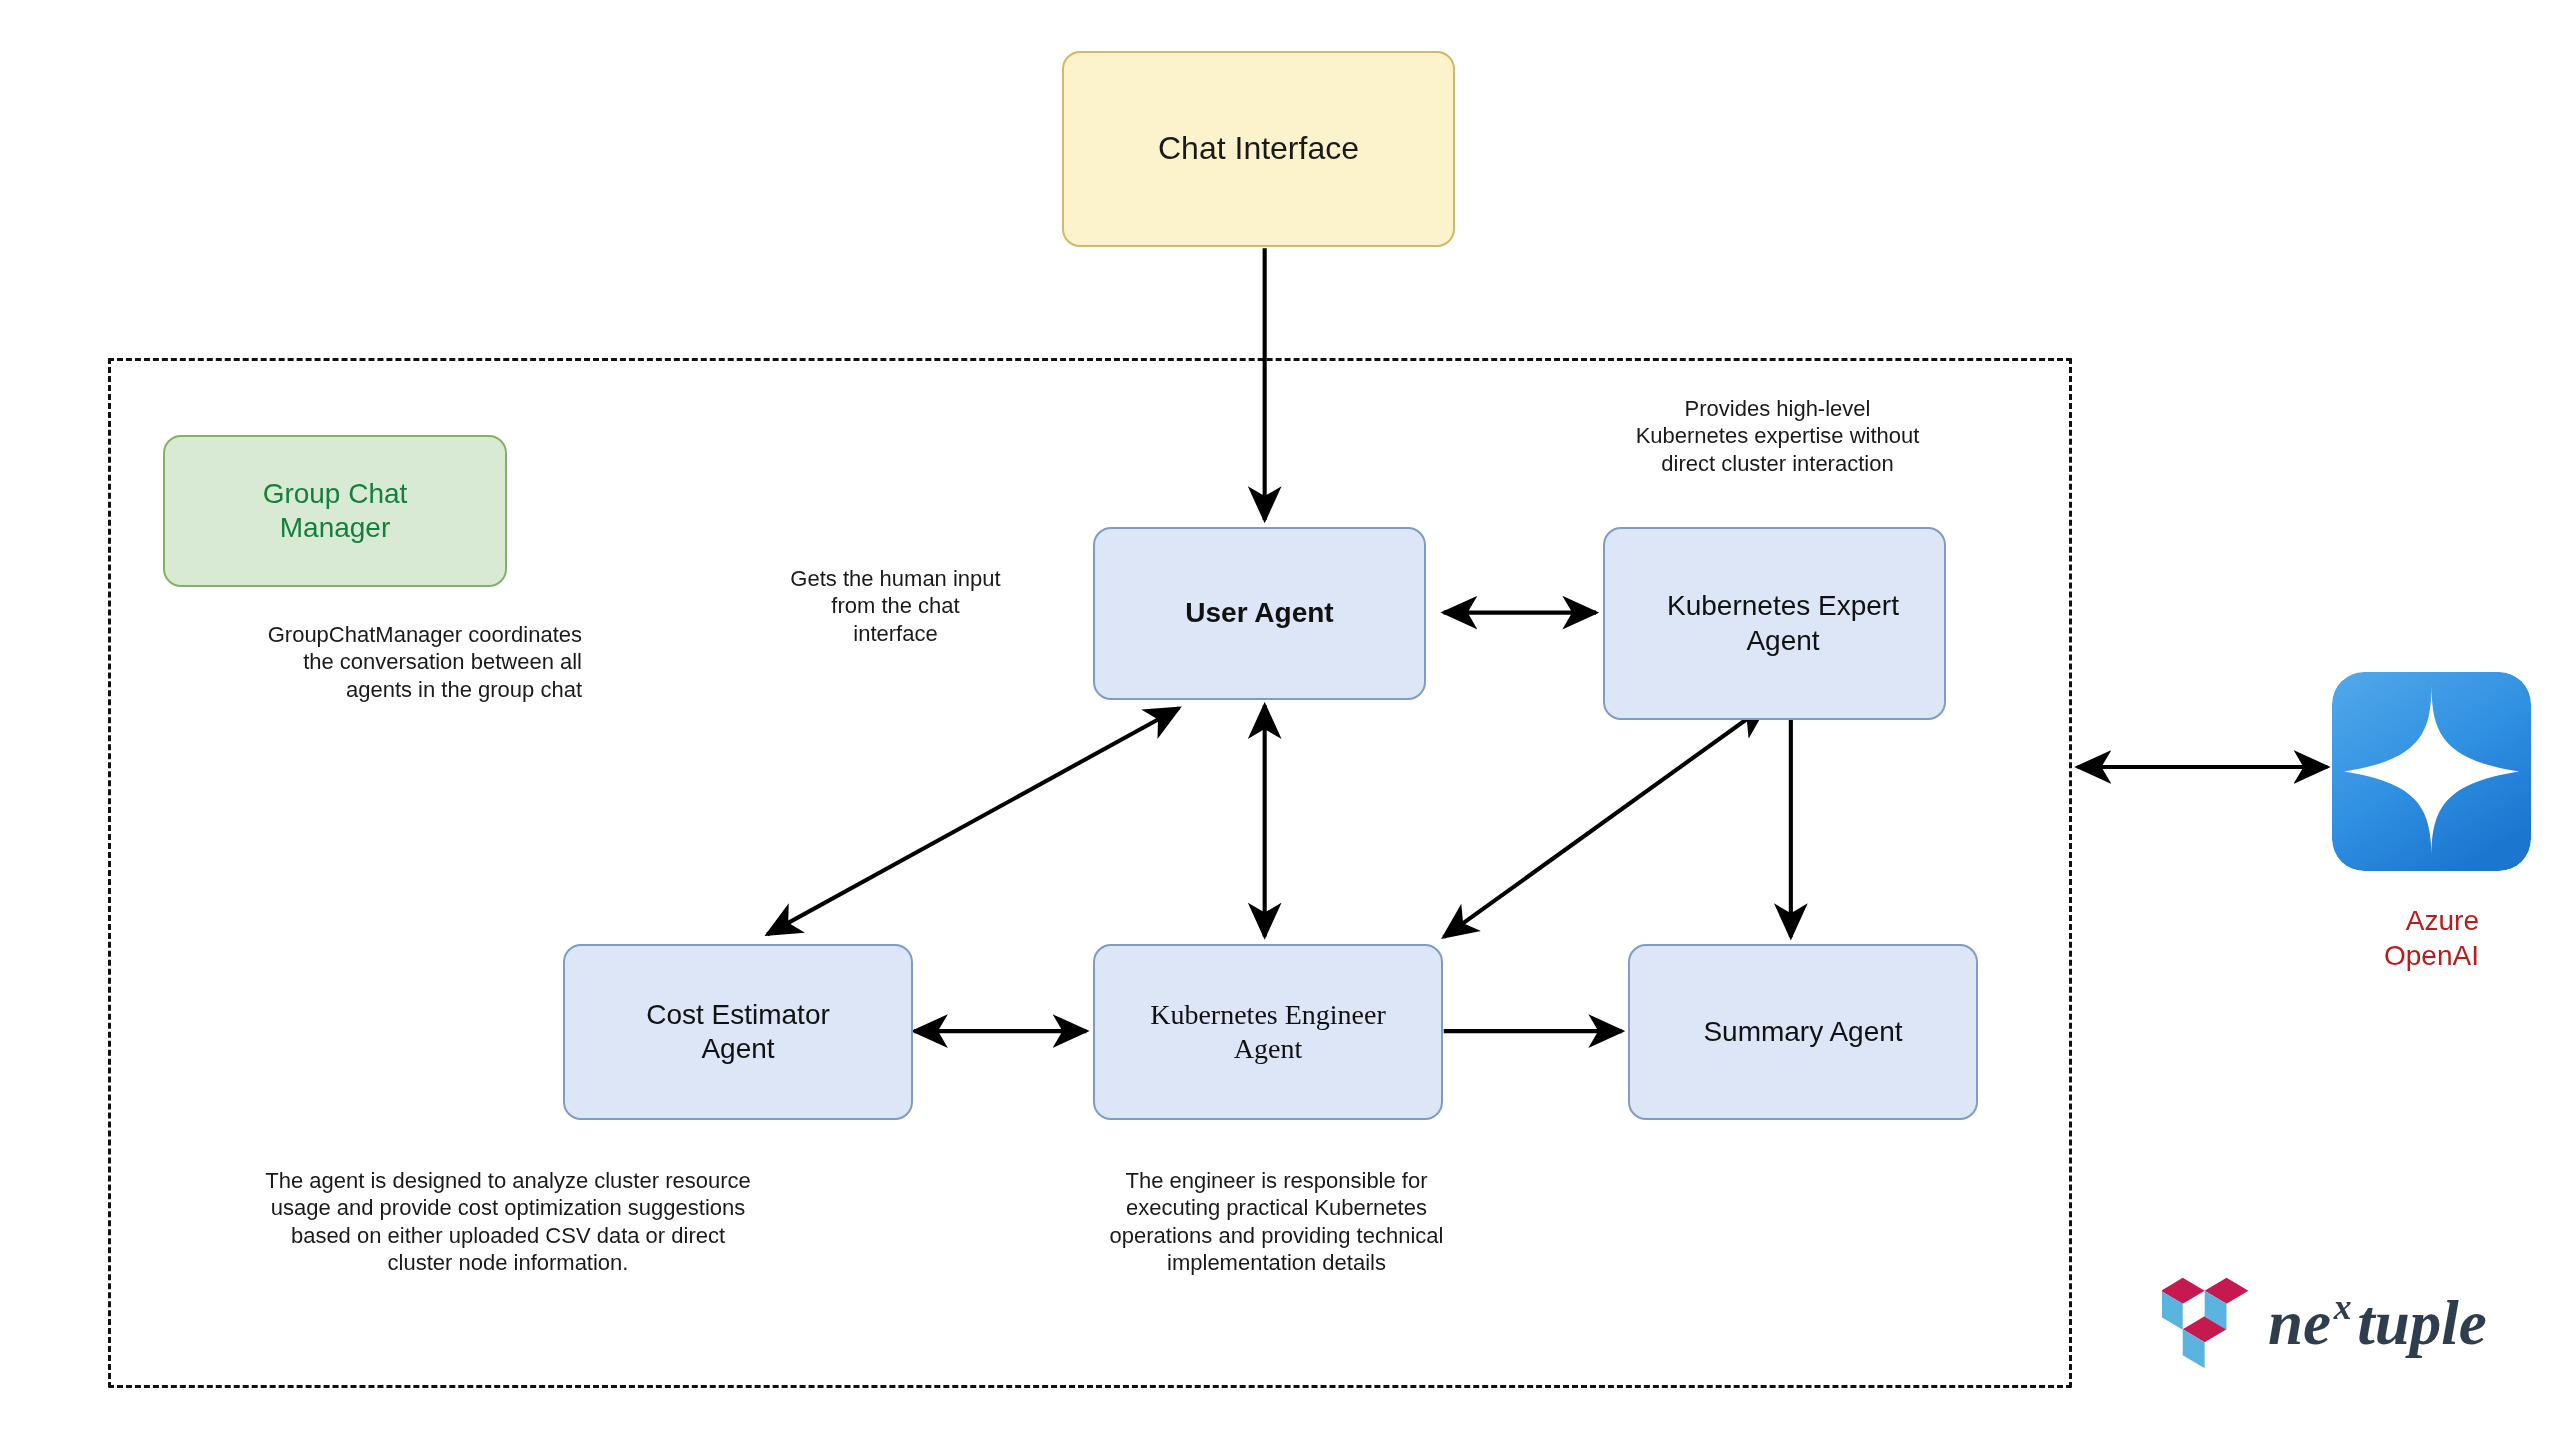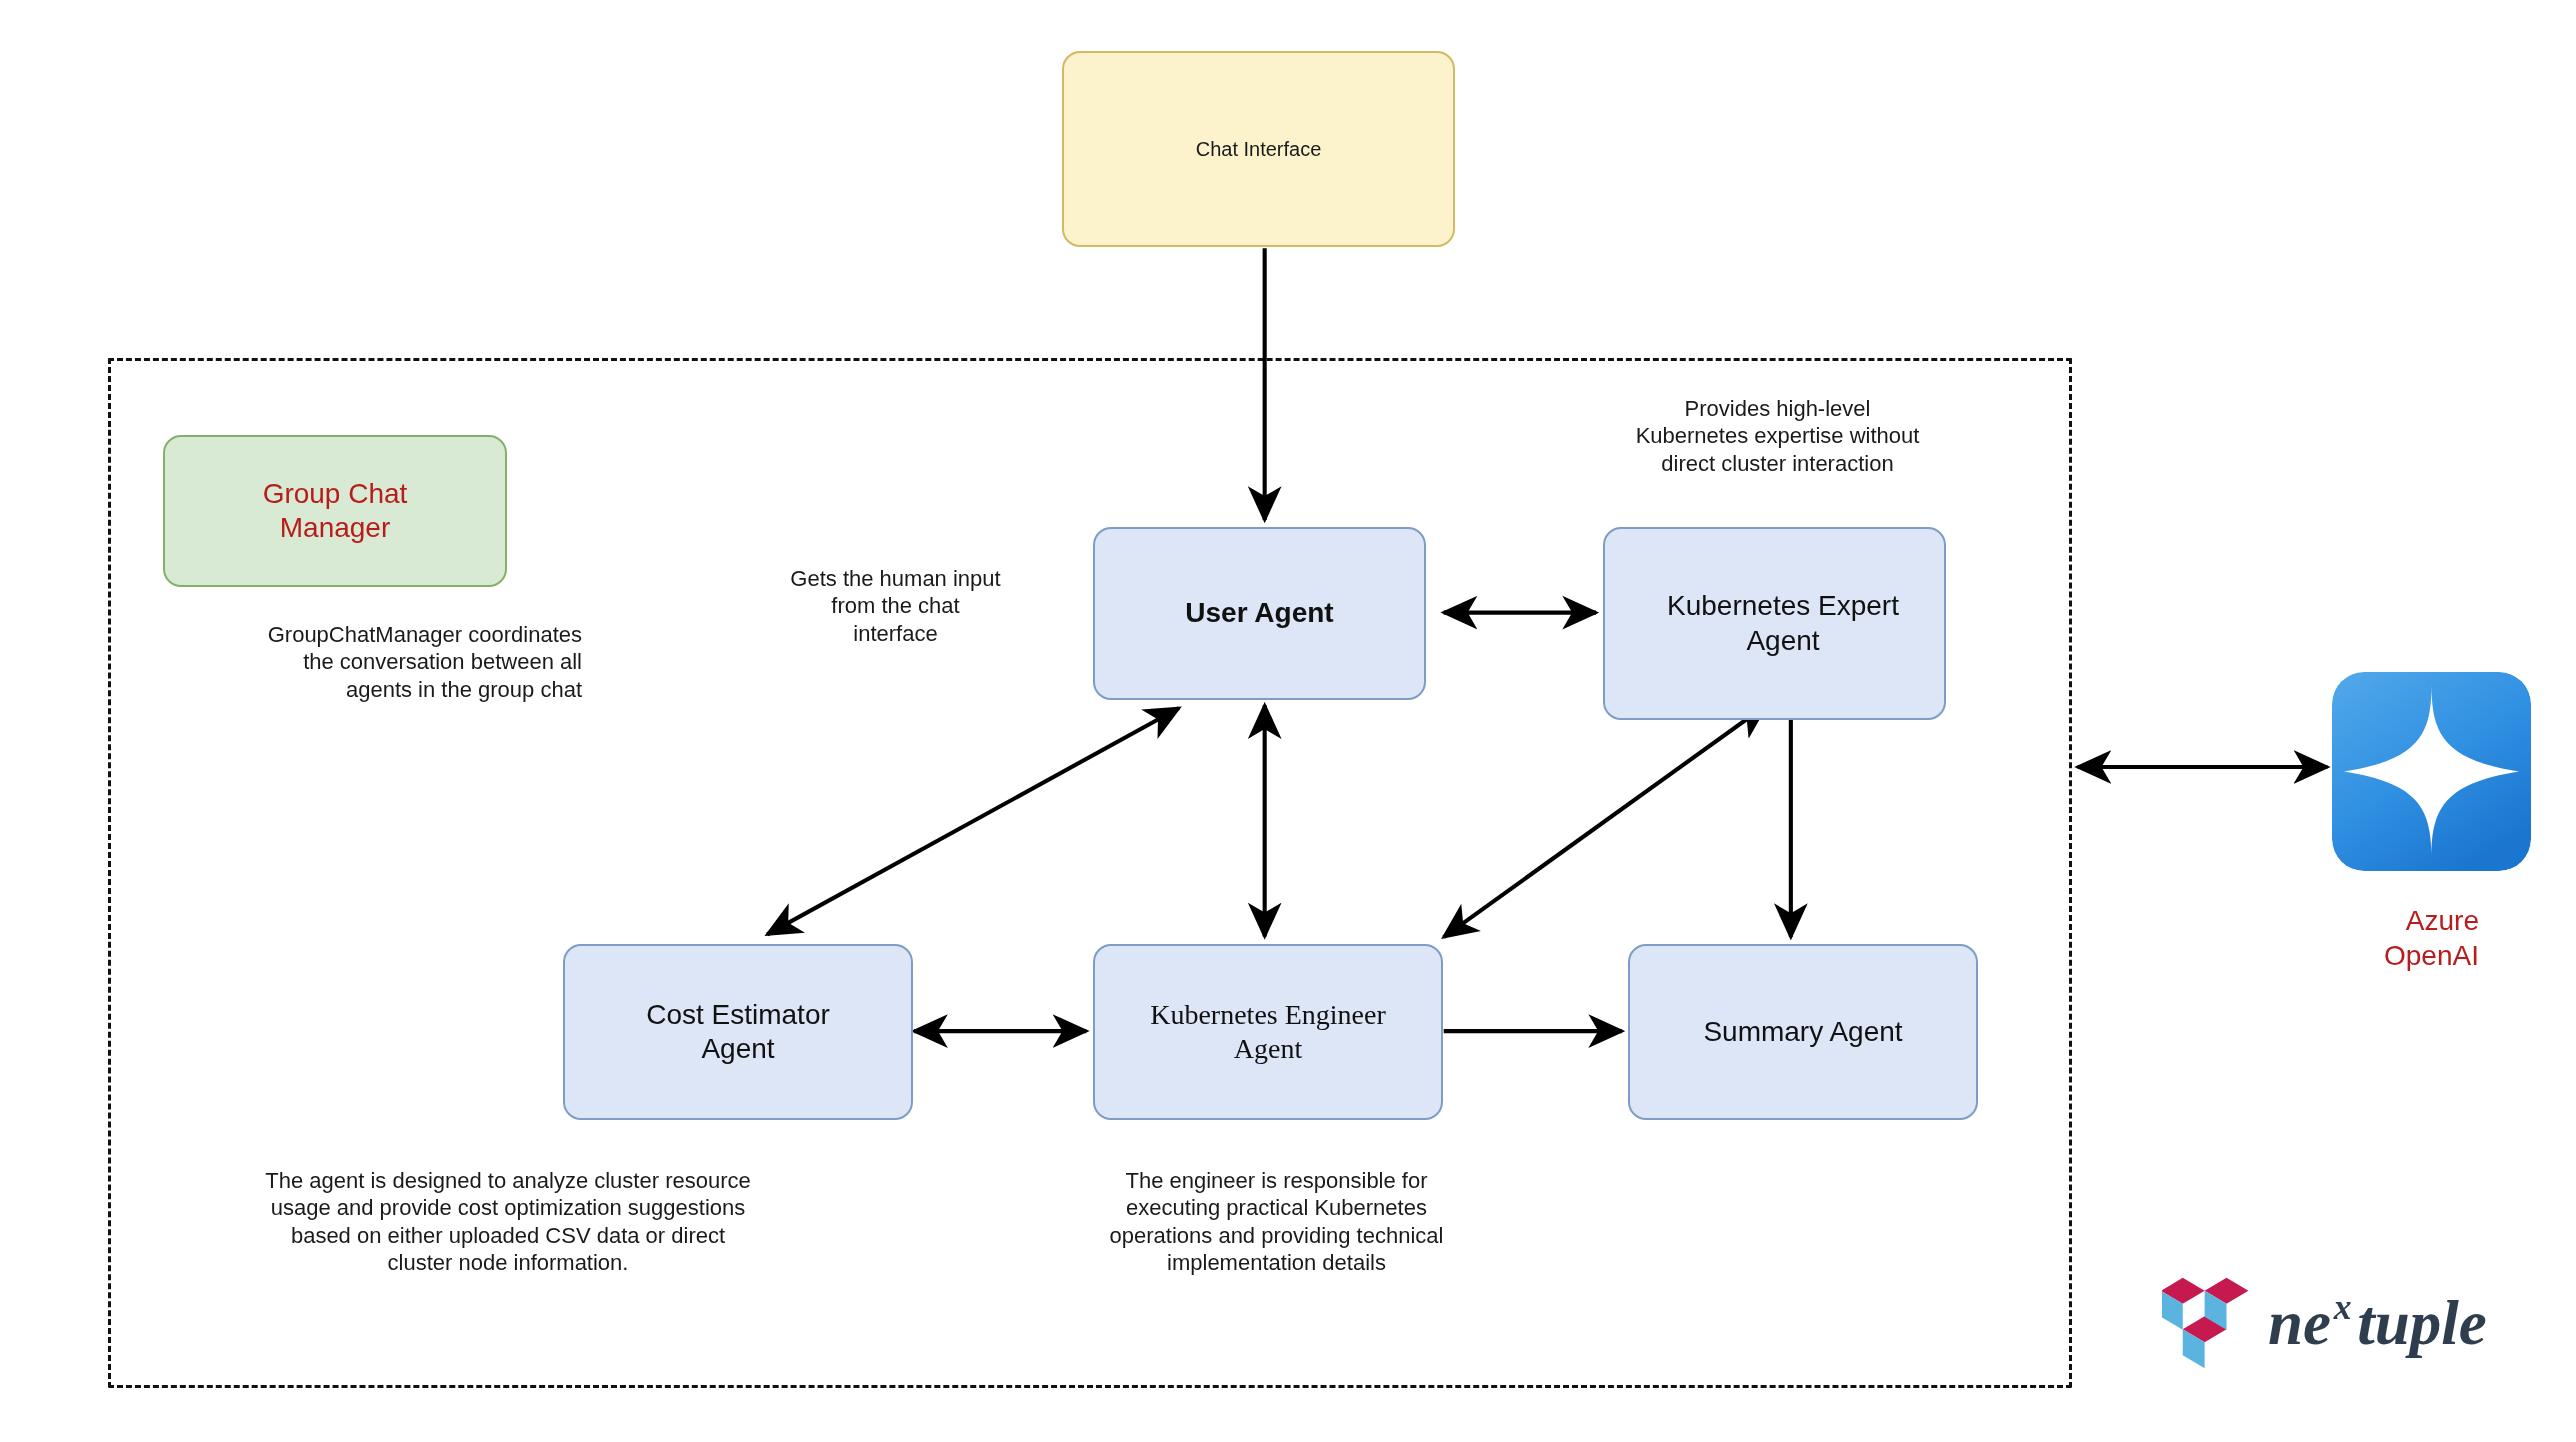--- a/index.html
+++ b/index.html
@@ -5,22 +5,22 @@
 <style>
   html,body{margin:0;padding:0;background:#ffffff;}
   body{font-family:"Liberation Sans",sans-serif;}
   #canvas{position:relative;width:2576px;height:1442px;background:#ffffff;overflow:hidden;}
   svg.edges{position:absolute;left:0;top:0;width:2576px;height:1442px;pointer-events:none;}
 
   .node{position:absolute;box-sizing:border-box;display:flex;align-items:center;justify-content:center;
         text-align:center;border-radius:18px;line-height:1.22;}
   .node span{display:block;white-space:pre-line;}
 
-  .node-chat{background:#fcf3cd;border:2.1px solid #d2b964;color:#1a1a1a;font-size:20px;}
-  .node-gcm{background:#d8ead3;border:2.7px solid #86b06a;color:#b91c1c;font-size:28px;}
+  .node-chat{background:#fcf3cd;border:2.1px solid #d2b964;color:#1a1a1a;font-size:32px;}
+  .node-gcm{background:#d8ead3;border:2.7px solid #86b06a;color:#15803d;font-size:28px;}
   .node-agent{background:#dce6f7;border:2.7px solid #7e9dc4;color:#111111;font-size:28px;}
 
   .note{position:absolute;color:#1a1a1a;font-size:22px;line-height:1.24;text-align:center;white-space:pre-line;}
 
   .dashed-group{position:absolute;border:3.4px dashed #111111;border-radius:1.4px;box-sizing:border-box;}
 
   .azure-wrap{position:absolute;display:flex;flex-direction:column;align-items:center;}
   .azure-icon{width:199px;height:199px;border-radius:32px;overflow:hidden;display:block;}
   .azure-label{margin-top:32px;font-size:28px;color:#b91c1c;text-align:right;line-height:1.25;white-space:pre-line;}
 

